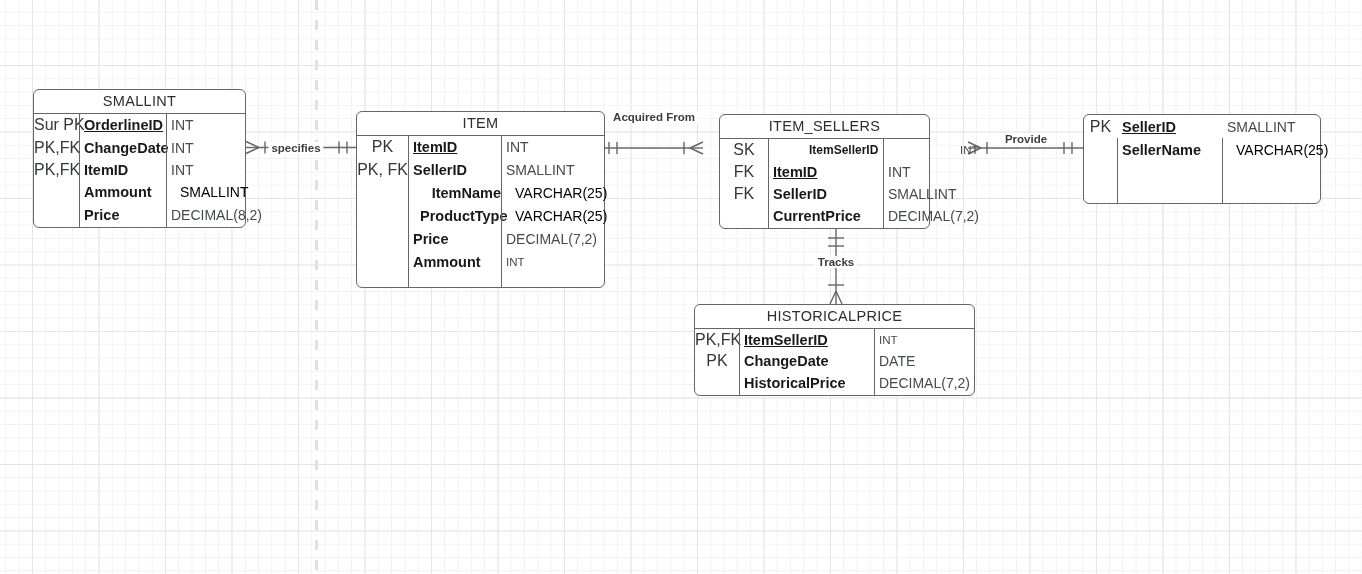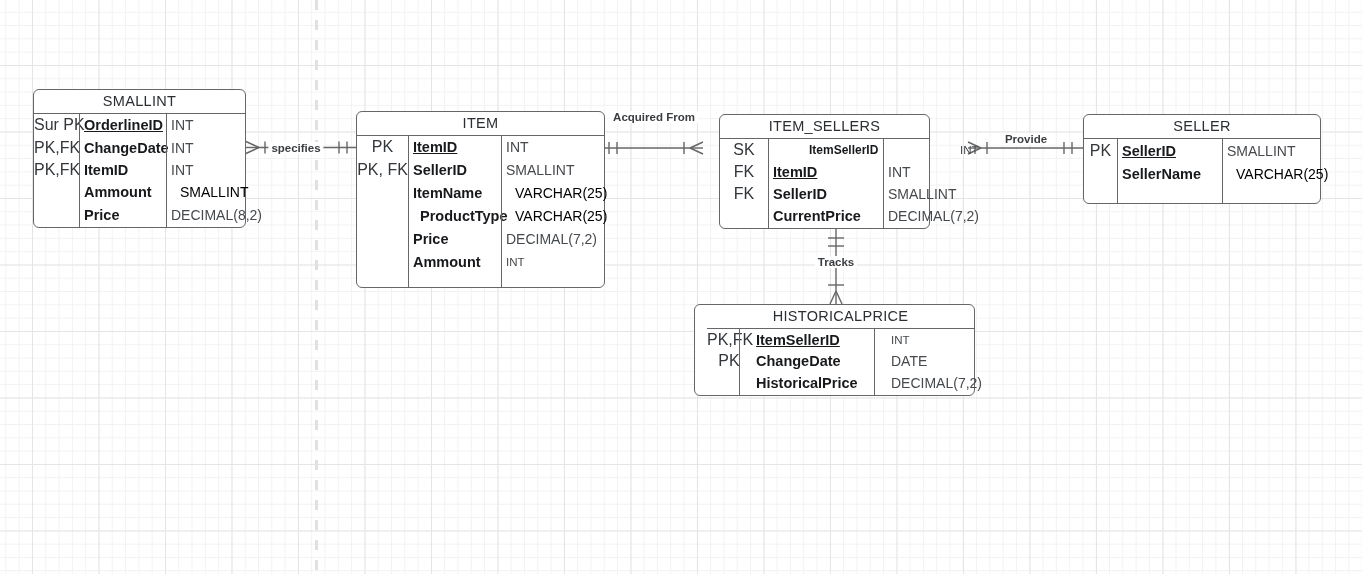--- a/index.html
+++ b/index.html
@@ -133,21 +133,21 @@
       <div class="er-row" style="height: 22.9667px;">
         <span class="cell-key" style="width: 51px;">PK</span>
         <span class="cell-name u" style="width: 93px;">ItemID</span>
         <span class="cell-type">INT</span>
       </div>
       <div class="er-row" style="height: 22.9667px;">
         <span class="cell-key" style="width: 51px;">PK, FK</span>
         <span class="cell-name" style="width: 93px;">SellerID</span>
         <span class="cell-type">SMALLINT</span>
       </div>
-      <div class="er-row" style="height: 22.9667px;">
+      <div class="er-row" style="height: 22.9667px; text-align: right;">
         <span class="cell-key" style="width: 51px;"></span>
         <span class="cell-name" style="width: 93px;">ItemName</span>
         <span class="cell-type muted">VARCHAR(25)</span>
       </div>
       <div class="er-row" style="height: 22.9667px;">
         <span class="cell-key" style="width: 51px;"></span>
         <span class="cell-name" style="width: 93px; padding-left: 12px;">ProductType</span>
         <span class="cell-type muted">VARCHAR(25)</span>
       </div>
       <div class="er-row" style="height: 22.9667px;">
@@ -182,35 +182,34 @@
       </div>
       <div class="er-row" style="height: 21.95px;">
         <span class="cell-key" style="width: 48px;"></span>
         <span class="cell-name" style="width: 115px;">CurrentPrice</span>
         <span class="cell-type">DECIMAL(7,2)</span>
       </div>
       <div class="v-sep" style="left: 48px;"></div>
       <div class="v-sep" style="left: 163px;"></div>
     </div>
     <div class="er-table" style="left: 1083px; top: 114px; width: 238px; height: 90px;">
-      <div class="er-title">SELLER</div>
       <div class="er-row" style="height: 23px;">
         <span class="cell-key" style="width: 33px;">PK</span>
         <span class="cell-name u" style="width: 105px;">SellerID</span>
         <span class="cell-type">SMALLINT</span>
       </div>
       <div class="er-row" style="height: 23px;">
         <span class="cell-key" style="width: 33px;"></span>
         <span class="cell-name" style="width: 105px;">SellerName</span>
         <span class="cell-type muted">VARCHAR(25)</span>
       </div>
       <div class="v-sep" style="left: 33px;"></div>
       <div class="v-sep" style="left: 138px;"></div>
     </div>
-    <div class="er-table" style="left: 694px; top: 304px; width: 281px; height: 92px; padding-left: 12px;">
+    <div class="er-table" style="left: 694px; top: 304px; width: 281px; height: 92px;">
       <div class="er-title">HISTORICALPRICE</div>
       <div class="er-row" style="height: 21.6px;">
         <span class="cell-key" style="width: 44px;">PK,FK</span>
         <span class="cell-name u" style="width: 135px;">ItemSellerID</span>
         <span class="cell-type small-type">INT</span>
       </div>
       <div class="er-row" style="height: 21.6px;">
         <span class="cell-key" style="width: 44px;">PK</span>
         <span class="cell-name" style="width: 135px;">ChangeDate</span>
         <span class="cell-type">DATE</span>

